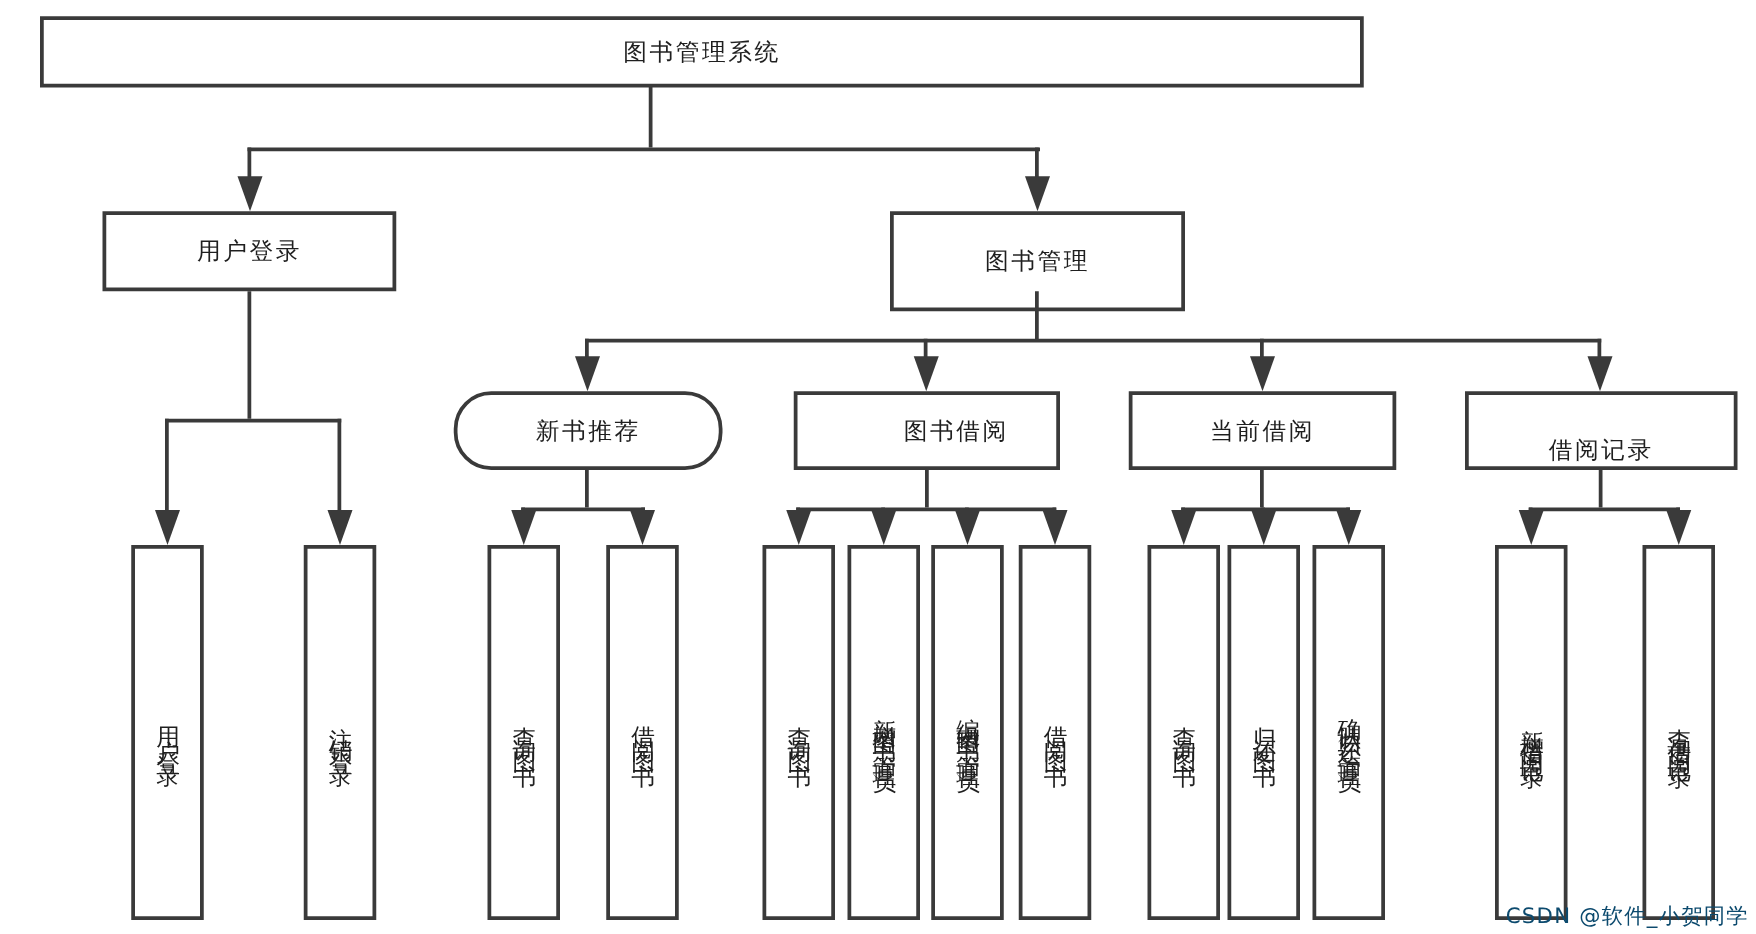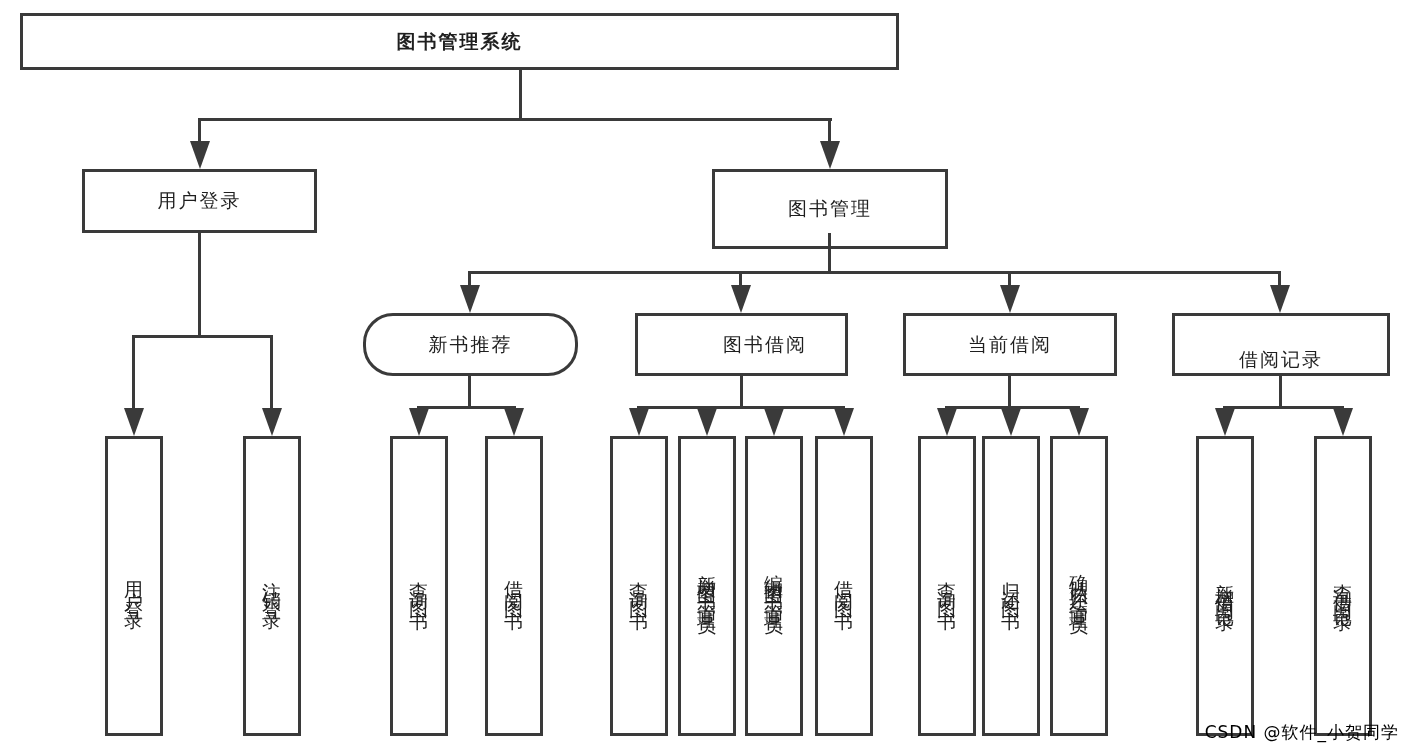--- a/index.html
+++ b/index.html
@@ -40,32 +40,32 @@
     width:0;height:0;
     border-left:10px solid transparent;
     border-right:10px solid transparent;
     border-top:28px solid #3a3a3a;
   }
 
   .watermark{
     position:absolute;
     right:6px;
     bottom:3px;
-    color:#000000;
+    color:#0c4a6e;
     font-size:17px;
     letter-spacing:1px;
     white-space:nowrap;
   }
 </style>
 </head>
 <body>
 
 <div id="canvas">
 
-  <div class="node" style="left:20px;top:13px;width:879px;height:57px;font-weight:bold;">
+  <div class="node" style="left:32px;top:13px;width:1059px;height:57px;">
     <span>图书管理系统</span>
   </div>
 
   <div class="vline" style="left:519px;top:69px;height:49px;"></div>
   <div class="hline" style="left:198px;top:118px;width:634px;"></div>
   <div class="vline" style="left:198px;top:118px;height:28px;"></div>
   <div class="arrow" style="left:190px;top:141px;"></div>
   <div class="vline" style="left:828px;top:118px;height:28px;"></div>
   <div class="arrow" style="left:820px;top:141px;"></div>
 

